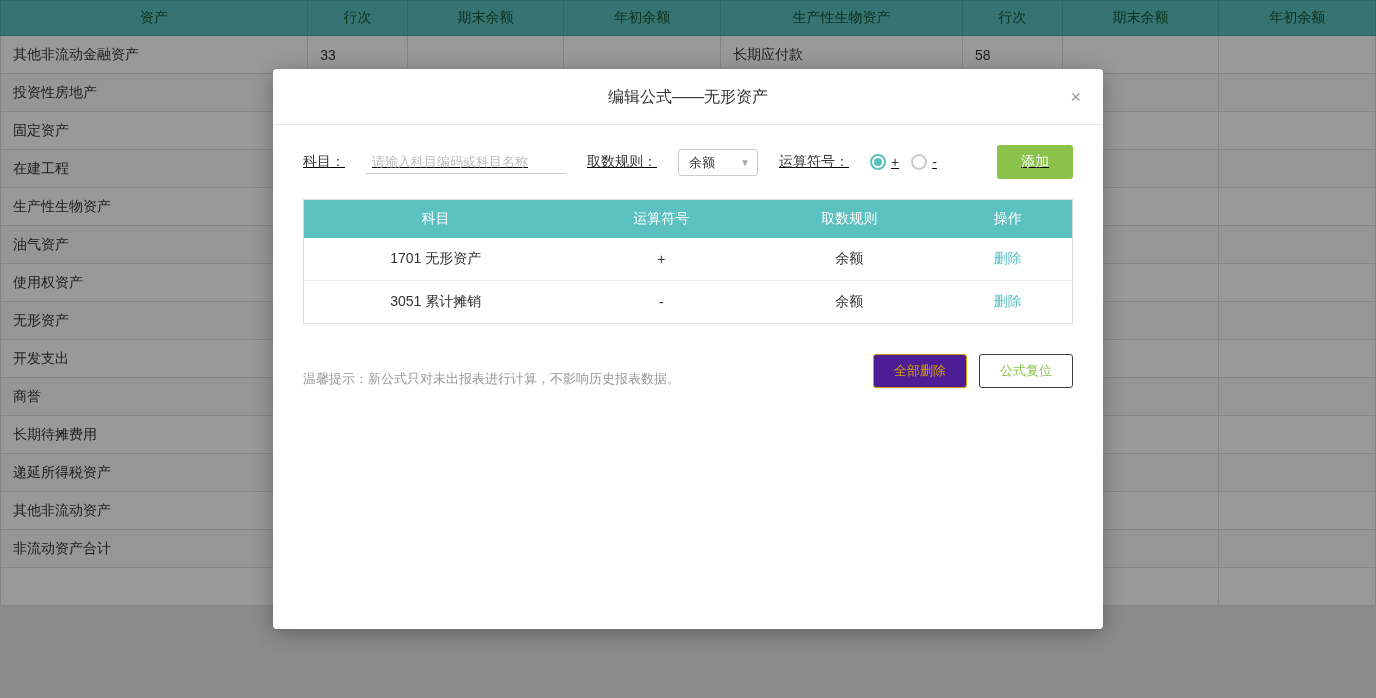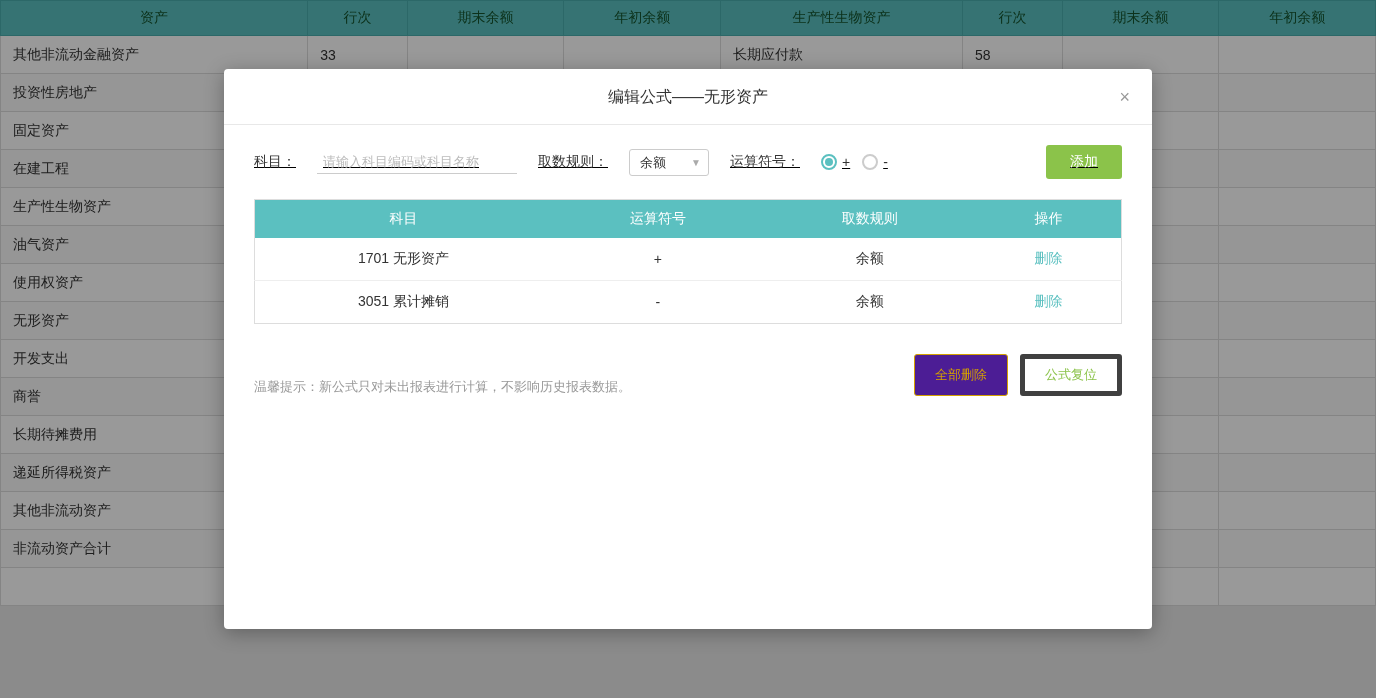--- a/index.html
+++ b/index.html
@@ -58,21 +58,21 @@
       display: flex;
       align-items: center;
       justify-content: center;
       z-index: 100;
     }
 
     
     .modal {
       background: #fff;
       border-radius: 4px;
-      width: 928px;
+      width: 830px;
       min-height: 560px;
       box-shadow: 0 4px 20px rgba(0,0,0,0.3);
       position: relative;
       padding-bottom: 34px;
     }
 
     .modal-header {
       padding: 18px 24px 16px;
       text-align: center;
       border-bottom: 1px solid #e8e8e8;
@@ -288,21 +288,21 @@
       border: 1px solid #d4a000;
       color: #d4a000;
       background: #4c1d95;
       padding: 7px 20px;
       border-radius: 3px;
       font-size: 13px;
       cursor: pointer;
     }
 
     .btn-outline-green {
-      border: 5px solid #404040;
+      border: 1px solid #404040;
       color: #8bc34a;
       background: #fff;
       padding: 7px 20px;
       border-radius: 3px;
       font-size: 13px;
       cursor: pointer;
     }
   </style>
 </head>
 <body>

